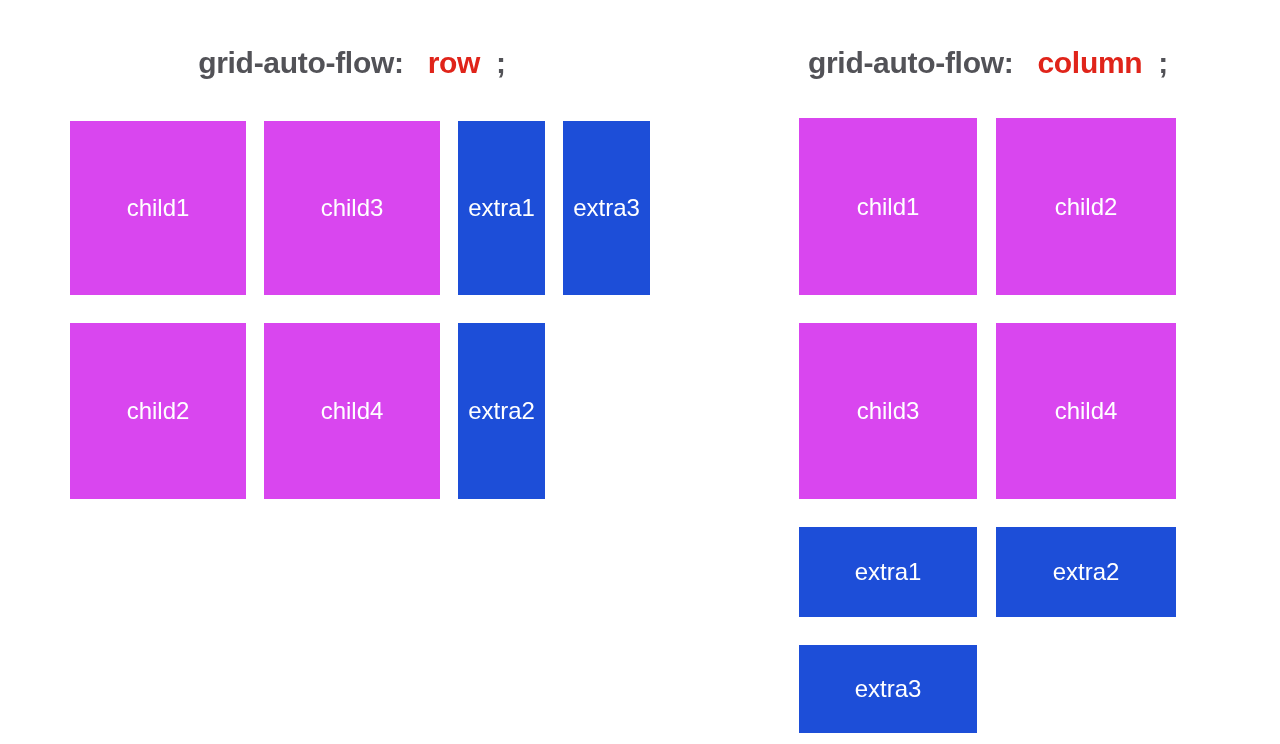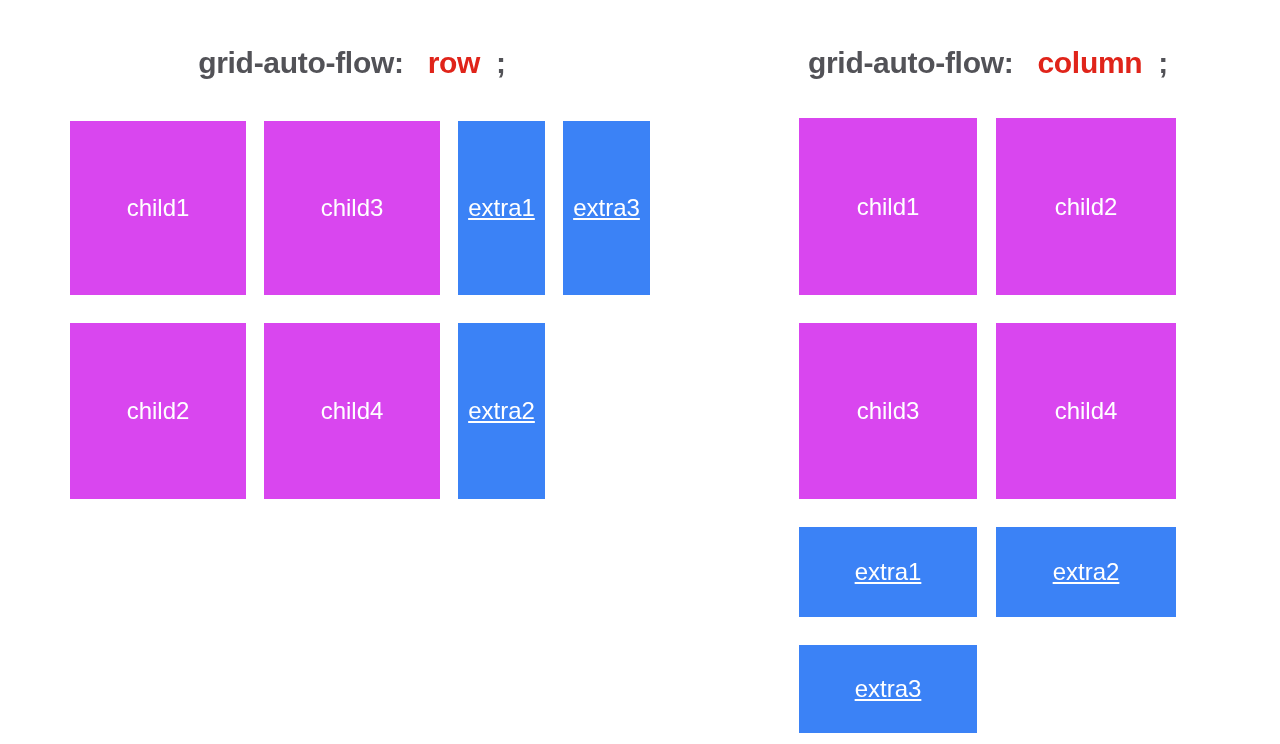--- a/index.html
+++ b/index.html
@@ -35,21 +35,21 @@
     grid-template-columns: 178px 180px;
     grid-template-rows: 177px 176px 90px 88px;
     gap: 28px 19px;
   }
 
   .box {
     display: flex; align-items: center; justify-content: center;
     font-size: 24px; color: #ffffff; font-weight: 400;
   }
   .box-child { background: #d946ef; }
-  .box-extra { background: #3b82f6; text-decoration: underline; }
+  .box-extra { background: #1d4ed8; }
 </style>
 </head>
 <body>
 
 <div class="page">
 
   <section class="panel panel-row-flow">
     <h2 class="demo-title"><span>grid-auto-flow: </span><span class="keyword">row</span><span>;</span></h2>
 
     <div class="grid grid-row-flow">

